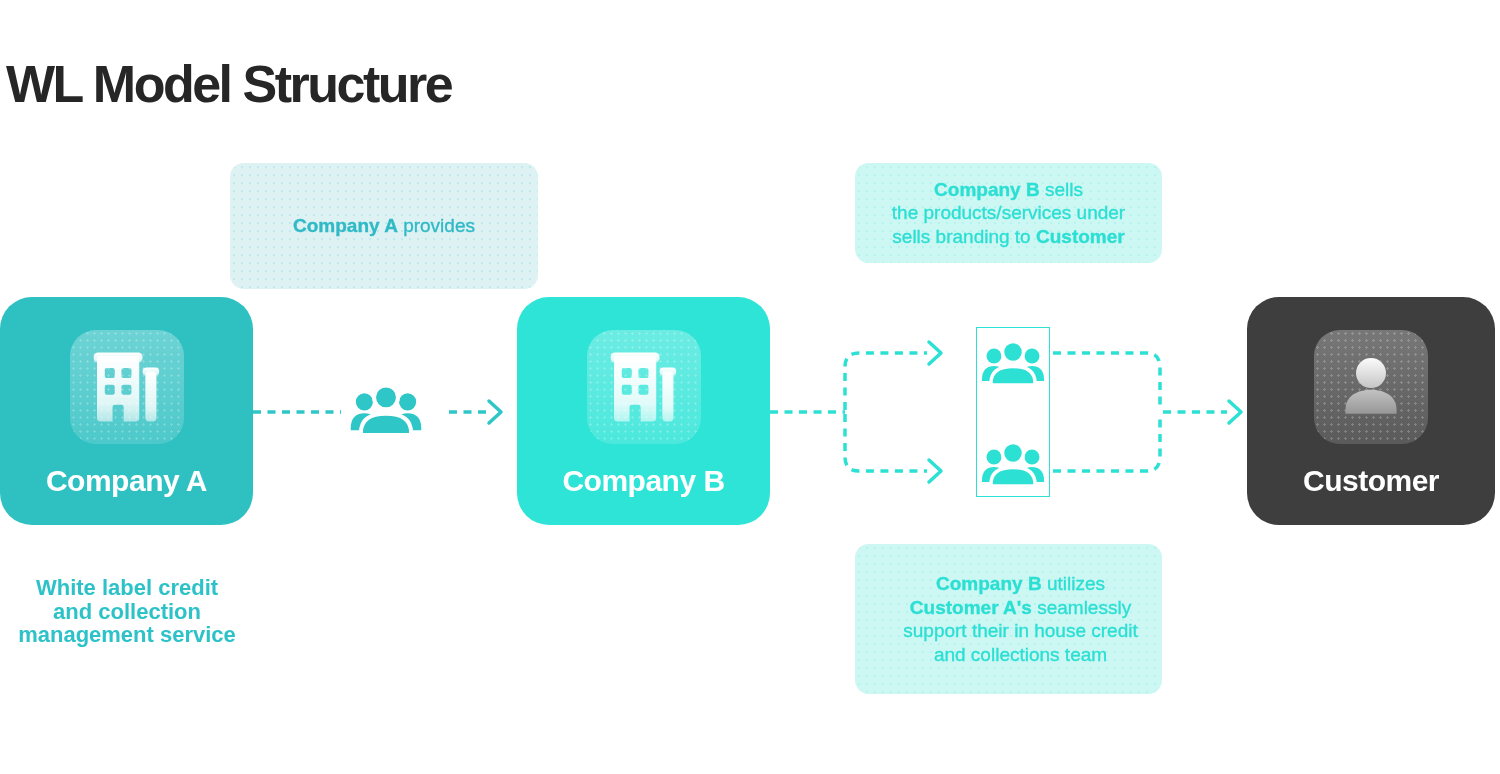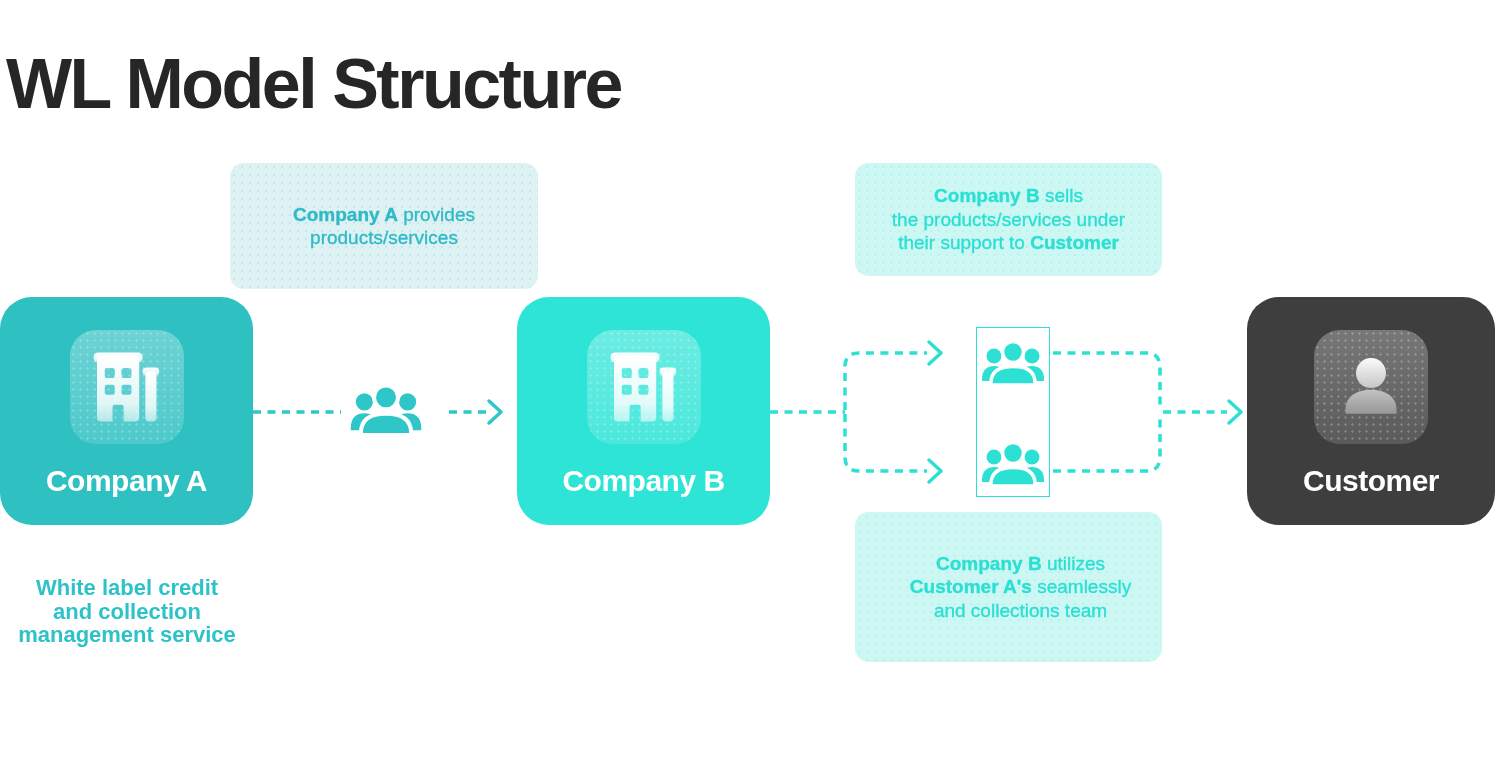--- a/index.html
+++ b/index.html
@@ -2,43 +2,43 @@
 <html style="--title-color: #262626; --node-a-color: #2fc0c2; --node-b-color: #2de4d7; --customer-color: #3e3e3e; --node-label-color: #ffffff; --annot-left-bg: #def2f4; --annot-left-text: #31b9c6; --annot-right-bg: #cdf7f3; --annot-right-text: #2bdfd3; --caption-text: #2cc2c8; --connector-left: #2ec6c7; --connector-right: #2de0d4;"><head>
 <meta charset="utf-8">
 <style>
   html,body{margin:0;padding:0;background:#ffffff;}
   .stage{
     position:relative;width:1500px;height:774px;overflow:hidden;background:#ffffff;
     font-family:"Liberation Sans","DejaVu Sans",sans-serif;
   }
   .title{
     position:absolute;left:6px;top:48px;margin:0;
-    font-size:70px;line-height:72px;font-weight:700;letter-spacing:-2.5px;
+    font-size:52px;line-height:72px;font-weight:700;letter-spacing:-2.5px;
     color:var(--title-color);
   }
   
   .annot{
     position:absolute;border-radius:14px;box-sizing:border-box;
     display:flex;flex-direction:column;justify-content:center;
     text-align:center;font-size:19px;line-height:23.5px;font-weight:500;
     -webkit-text-stroke:0.35px currentColor;
     background-size:8px 8px;
   }
   .annot b{font-weight:700;}
   .annot-left{
     background-color:var(--annot-left-bg);color:var(--annot-left-text);
     background-image:radial-gradient(circle, rgba(49,185,198,0.16) 1px, transparent 1.4px);
   }
   .annot-right{
     background-color:var(--annot-right-bg);color:var(--annot-right-text);
     background-image:radial-gradient(circle, rgba(43,223,211,0.14) 1px, transparent 1.4px);
   }
   #annot-a-provides{left:230px;top:163px;width:308px;height:126px;}
-  #annot-b-sells{left:855px;top:163px;width:307px;height:113px;}
-  #annot-b-utilizes{left:855px;top:512px;width:307px;height:150px;padding-left:24px;}
+  #annot-b-sells{left:855px;top:163px;width:307px;height:100px;}
+  #annot-b-utilizes{left:855px;top:544px;width:307px;height:150px;padding-left:24px;}
   
   .node{
     position:absolute;top:297px;width:253px;height:228px;border-radius:32px;
     display:flex;flex-direction:column;align-items:center;box-sizing:border-box;
   }
   #node-company-a{left:0;background:var(--node-a-color);}
   #node-company-b{left:517px;background:var(--node-b-color);}
   #node-customer{left:1247px;width:248px;background:var(--customer-color);}
   .icon-sq{
     margin-top:33px;width:114px;height:114px;border-radius:26px;
@@ -136,32 +136,32 @@
     <path class="dash c-right" d="M845,414 V457 Q845,471 859,471 H927"></path>
     <path class="head c-right" d="M929,460 L941,471 L929,482"></path>
     <path class="dash c-right" d="M1053,353 H1146 Q1160,353 1160,367 V410"></path>
     <path class="dash c-right" d="M1053,471 H1146 Q1160,471 1160,457 V414"></path>
     <path class="dash c-right" d="M1163,412 H1227"></path>
     <path class="head c-right" d="M1229,401 L1241,412 L1229,423"></path>
   </svg>
 
   <div class="annot annot-left" id="annot-a-provides">
       <div><span></span><b>Company A</b><span> provides</span></div>
-      <div><span>products/services</span></div>
     </div>
 
   <div class="annot annot-right" id="annot-b-sells">
       <div><span></span><b>Company B</b><span> sells</span></div>
       <div><span>the products/services under</span></div>
-      <div><span>their support to </span><b>Customer</b><span></span></div>
+      <div><span>sells branding to </span><b>Customer</b><span></span></div>
     </div>
 
   <div class="annot annot-right" id="annot-b-utilizes">
       <div><span></span><b>Company B</b><span> utilizes</span></div>
       <div><span></span><b>Customer A's</b><span> seamlessly</span></div>
+      <div><span>support their in house credit</span></div>
       <div><span>and collections team</span></div>
     </div>
 
   <div class="node" id="node-company-a">
     <div class="icon-sq">
       <svg viewBox="0 0 72 72">
           <use href="#g-building"></use>
         </svg>
     </div>
     <div class="node-label">Company A</div>

